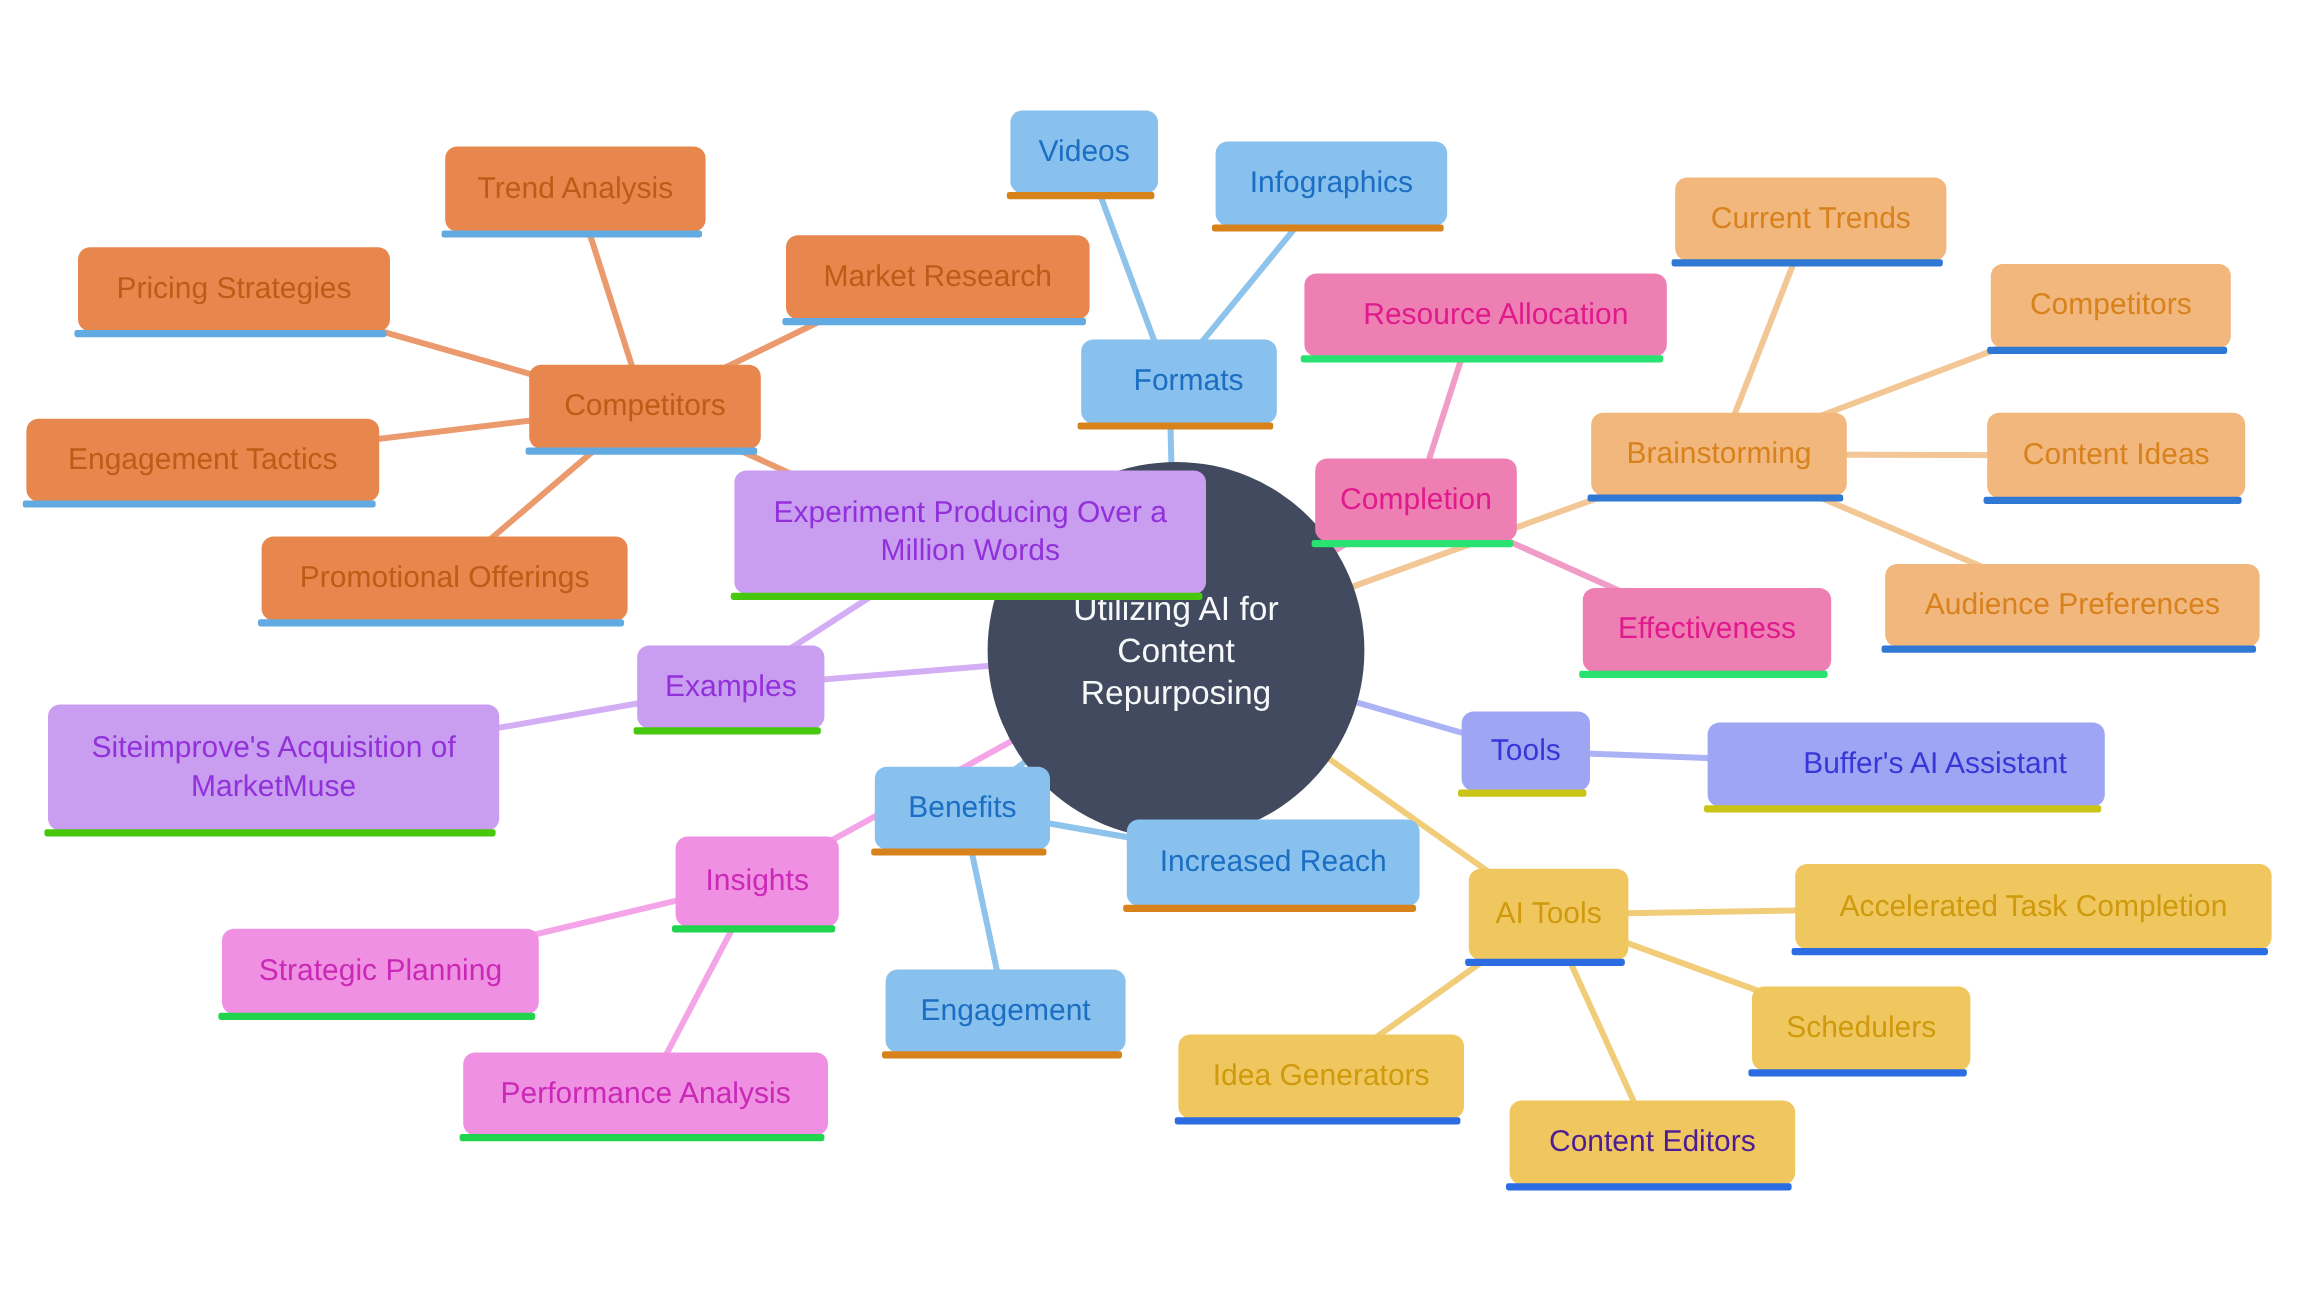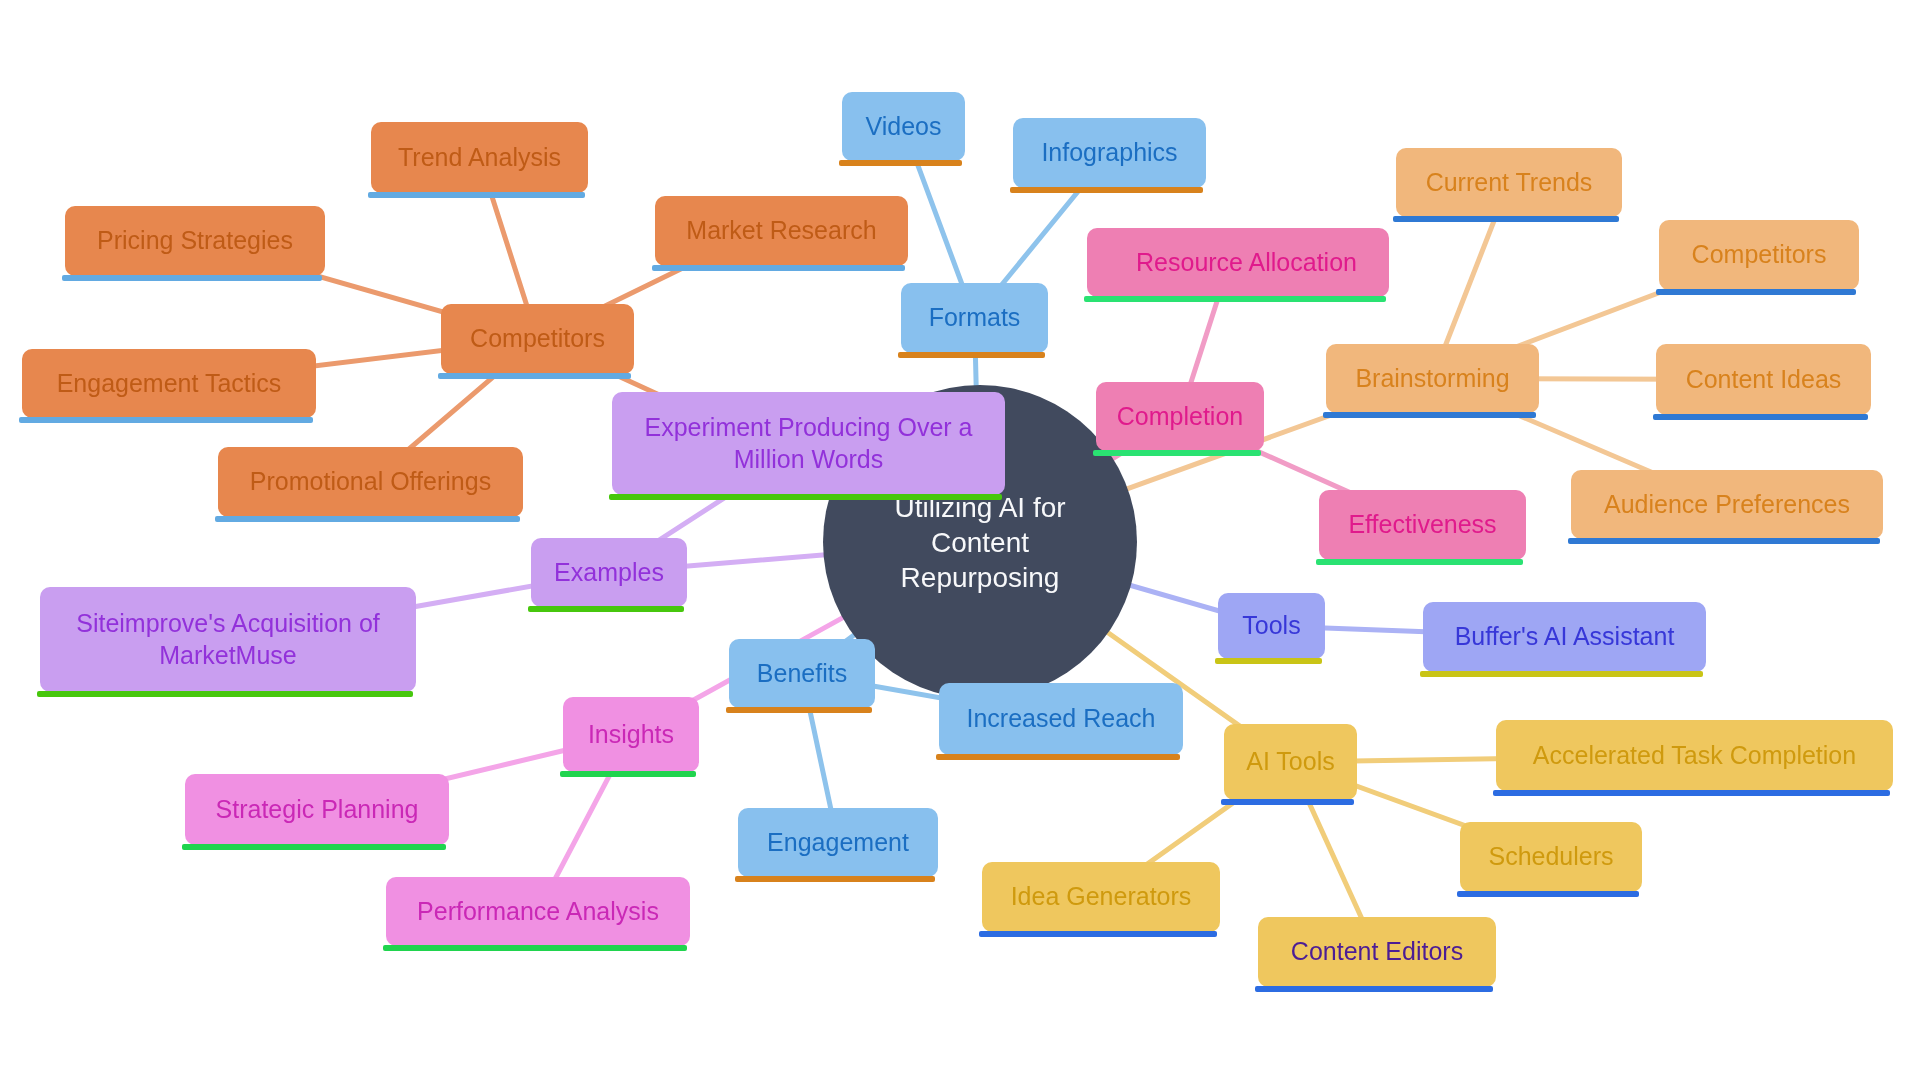--- a/index.html
+++ b/index.html
@@ -94,21 +94,21 @@
         <div class="bar" style="background: rgb(98, 170, 226);"></div>
       </div>
       <div class="node" style="left: 218px; top: 447px; width: 305px; height: 70px; background: rgb(231, 135, 78); color: rgb(191, 91, 22);">
         <span class="label">Promotional Offerings</span>
         <div class="bar" style="background: rgb(98, 170, 226);"></div>
       </div>
       <div class="node" style="left: 632px; top: 196px; width: 253px; height: 70px; background: rgb(231, 135, 78); color: rgb(191, 91, 22); margin-left: 23px;">
         <span class="label">Market Research</span>
         <div class="bar" style="background: rgb(98, 170, 226);"></div>
       </div>
-      <div class="node" style="left: 901px; top: 283px; width: 147px; height: 70px; background: rgb(136, 192, 238); color: rgb(27, 110, 194);">
+      <div class="node" style="left: 901px; top: 283px; width: 147px; height: 70px; background: rgb(136, 192, 238); color: rgb(27, 110, 194); padding-left: 16px;">
         <span class="label">Formats</span>
         <div class="bar" style="background: rgb(216, 130, 28);"></div>
       </div>
       <div class="node" style="left: 842px; top: 92px; width: 123px; height: 69px; background: rgb(136, 192, 238); color: rgb(27, 110, 194);">
         <span class="label">Videos</span>
         <div class="bar" style="background: rgb(216, 130, 28);"></div>
       </div>
       <div class="node" style="left: 1013px; top: 118px; width: 193px; height: 70px; background: rgb(136, 192, 238); color: rgb(27, 110, 194);">
         <span class="label">Infographics</span>
         <div class="bar" style="background: rgb(216, 130, 28);"></div>
@@ -154,21 +154,21 @@
         <div class="bar" style="background: rgb(71, 199, 13);"></div>
       </div>
       <div class="node" style="left: 40px; top: 587px; width: 376px; height: 105px; background: rgb(201, 158, 240); color: rgb(146, 49, 218);">
         <span class="label">Siteimprove's Acquisition of MarketMuse</span>
         <div class="bar" style="background: rgb(71, 199, 13);"></div>
       </div>
       <div class="node" style="left: 1218px; top: 593px; width: 107px; height: 66px; background: rgb(158, 166, 244); color: rgb(55, 55, 216);">
         <span class="label">Tools</span>
         <div class="bar" style="background: rgb(201, 196, 22);"></div>
       </div>
-      <div class="node" style="left: 1423px; top: 602px; width: 283px; height: 70px; background: rgb(158, 166, 244); color: rgb(55, 55, 216);">
+      <div class="node" style="left: 1423px; top: 602px; width: 283px; height: 70px; background: rgb(158, 166, 244); color: rgb(55, 55, 216); padding-left: 48px;">
         <span class="label">Buffer's AI Assistant</span>
         <div class="bar" style="background: rgb(201, 196, 22);"></div>
       </div>
       <div class="node" style="left: 729px; top: 639px; width: 146px; height: 69px; background: rgb(136, 192, 238); color: rgb(27, 110, 194);">
         <span class="label">Benefits</span>
         <div class="bar" style="background: rgb(216, 130, 28);"></div>
       </div>
       <div class="node" style="left: 939px; top: 683px; width: 244px; height: 72px; background: rgb(136, 192, 238); color: rgb(27, 110, 194);">
         <span class="label">Increased Reach</span>
         <div class="bar" style="background: rgb(216, 130, 28);"></div>

